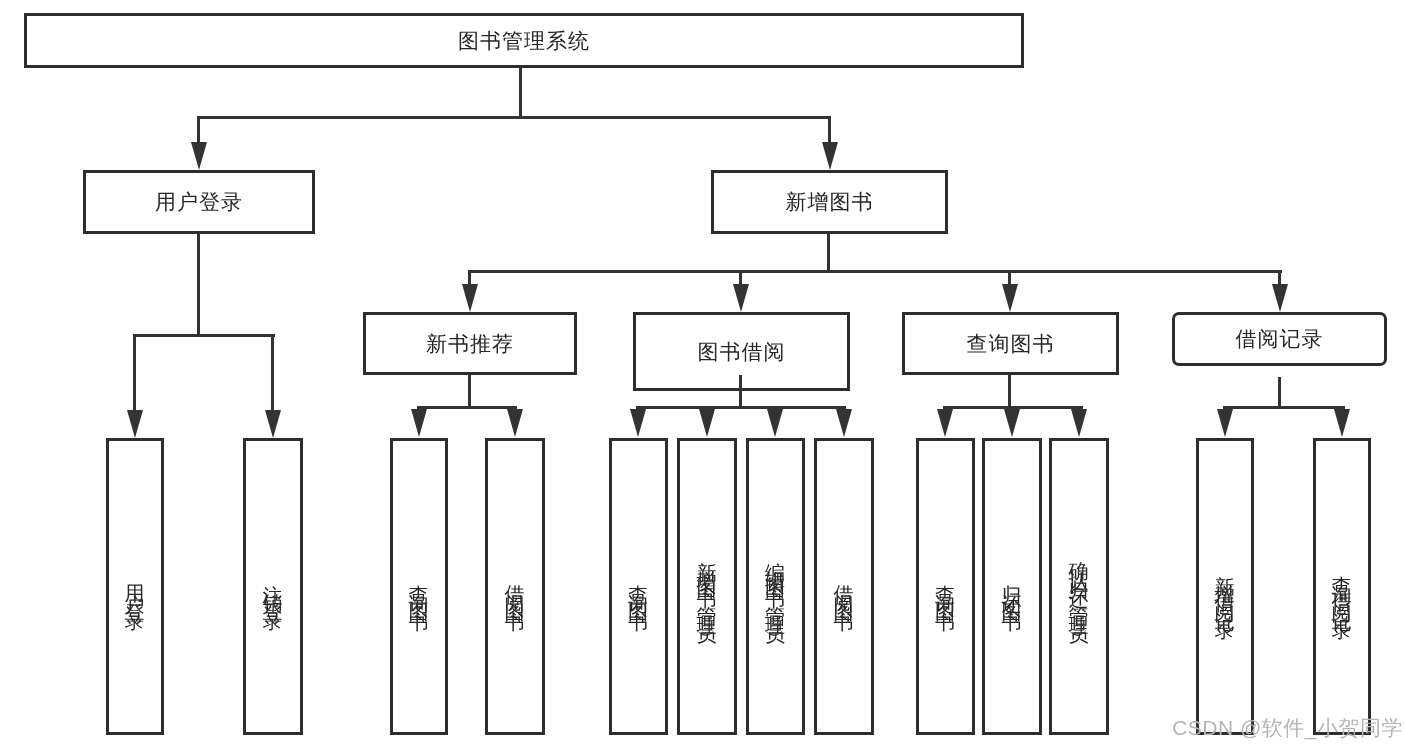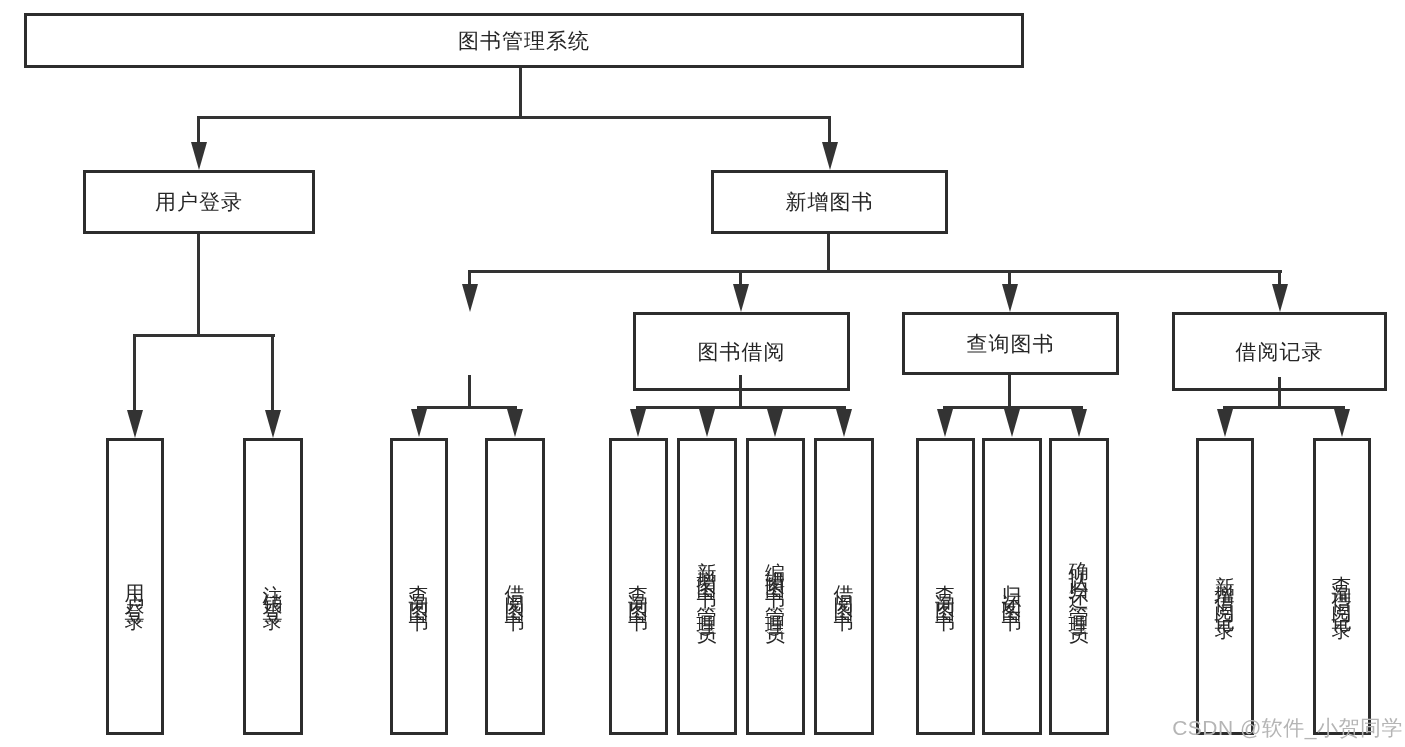--- a/index.html
+++ b/index.html
@@ -65,27 +65,30 @@
   <div class="hl" style="left:468px;top:270px;width:814px;"></div>
   <div class="vl" style="left:468px;top:273px;height:13px;"></div>
   <div class="ar" style="left:462px;top:284px;"></div>
   <div class="vl" style="left:739px;top:273px;height:13px;"></div>
   <div class="ar" style="left:733px;top:284px;"></div>
   <div class="vl" style="left:1008px;top:273px;height:13px;"></div>
   <div class="ar" style="left:1002px;top:284px;"></div>
   <div class="vl" style="left:1278px;top:273px;height:13px;"></div>
   <div class="ar" style="left:1272px;top:284px;"></div>
 
+  <div class="hbox" style="left:363px;top:312px;width:214px;height:63px;">
+    <span>新书推荐</span>
+  </div>
   <div class="hbox" style="left:633px;top:312px;width:217px;height:79px;">
     <span>图书借阅</span>
   </div>
   <div class="hbox" style="left:902px;top:312px;width:217px;height:63px;">
     <span>查询图书</span>
   </div>
-  <div class="hbox" style="left:1172px;top:312px;width:215px;height:79px;">
+  <div class="hbox" style="left:1172px;top:312px;width:215px;height:54px;border-radius:7px;">
     <span>借阅记录</span>
   </div>
 
   <div class="vl" style="left:468px;top:375px;height:32px;"></div>
   <div class="hl" style="left:417px;top:406px;width:100px;"></div>
   <div class="ar" style="left:411px;top:409px;"></div>
   <div class="ar" style="left:507px;top:409px;"></div>
 
   <div class="vl" style="left:739px;top:375px;height:32px;"></div>
   <div class="hl" style="left:636px;top:406px;width:210px;"></div>

